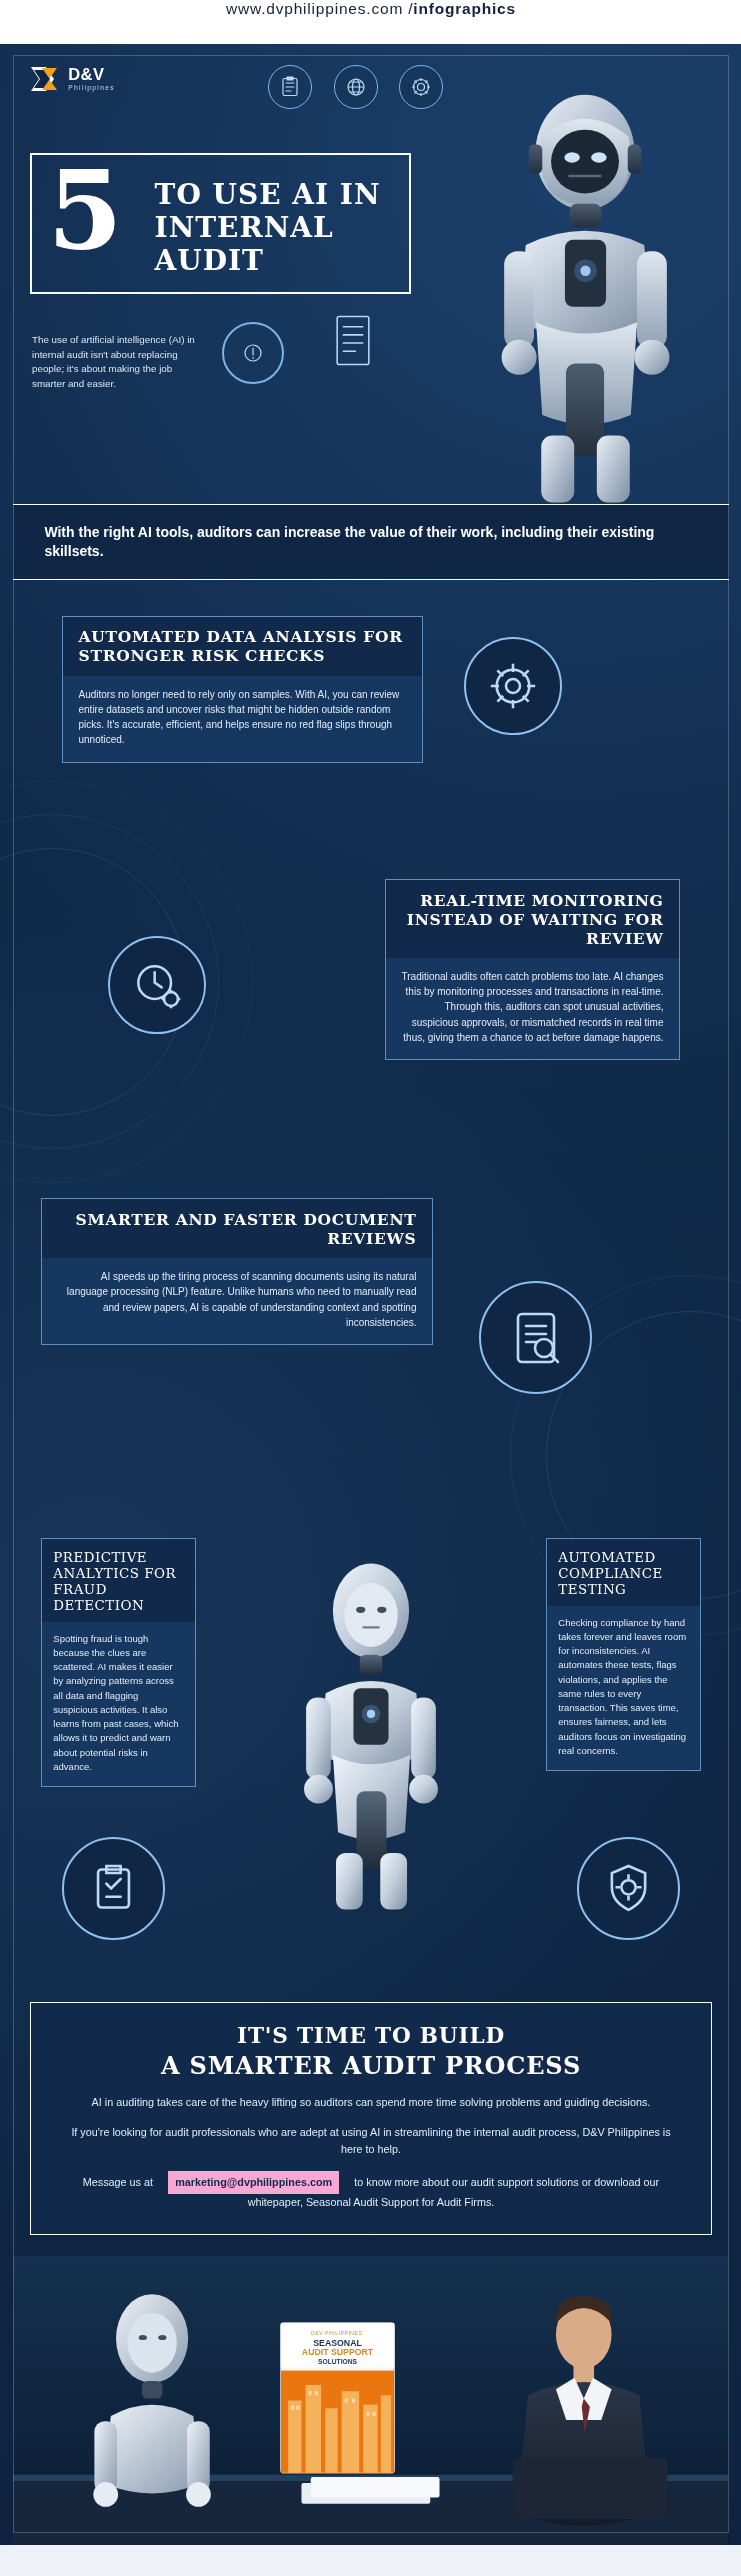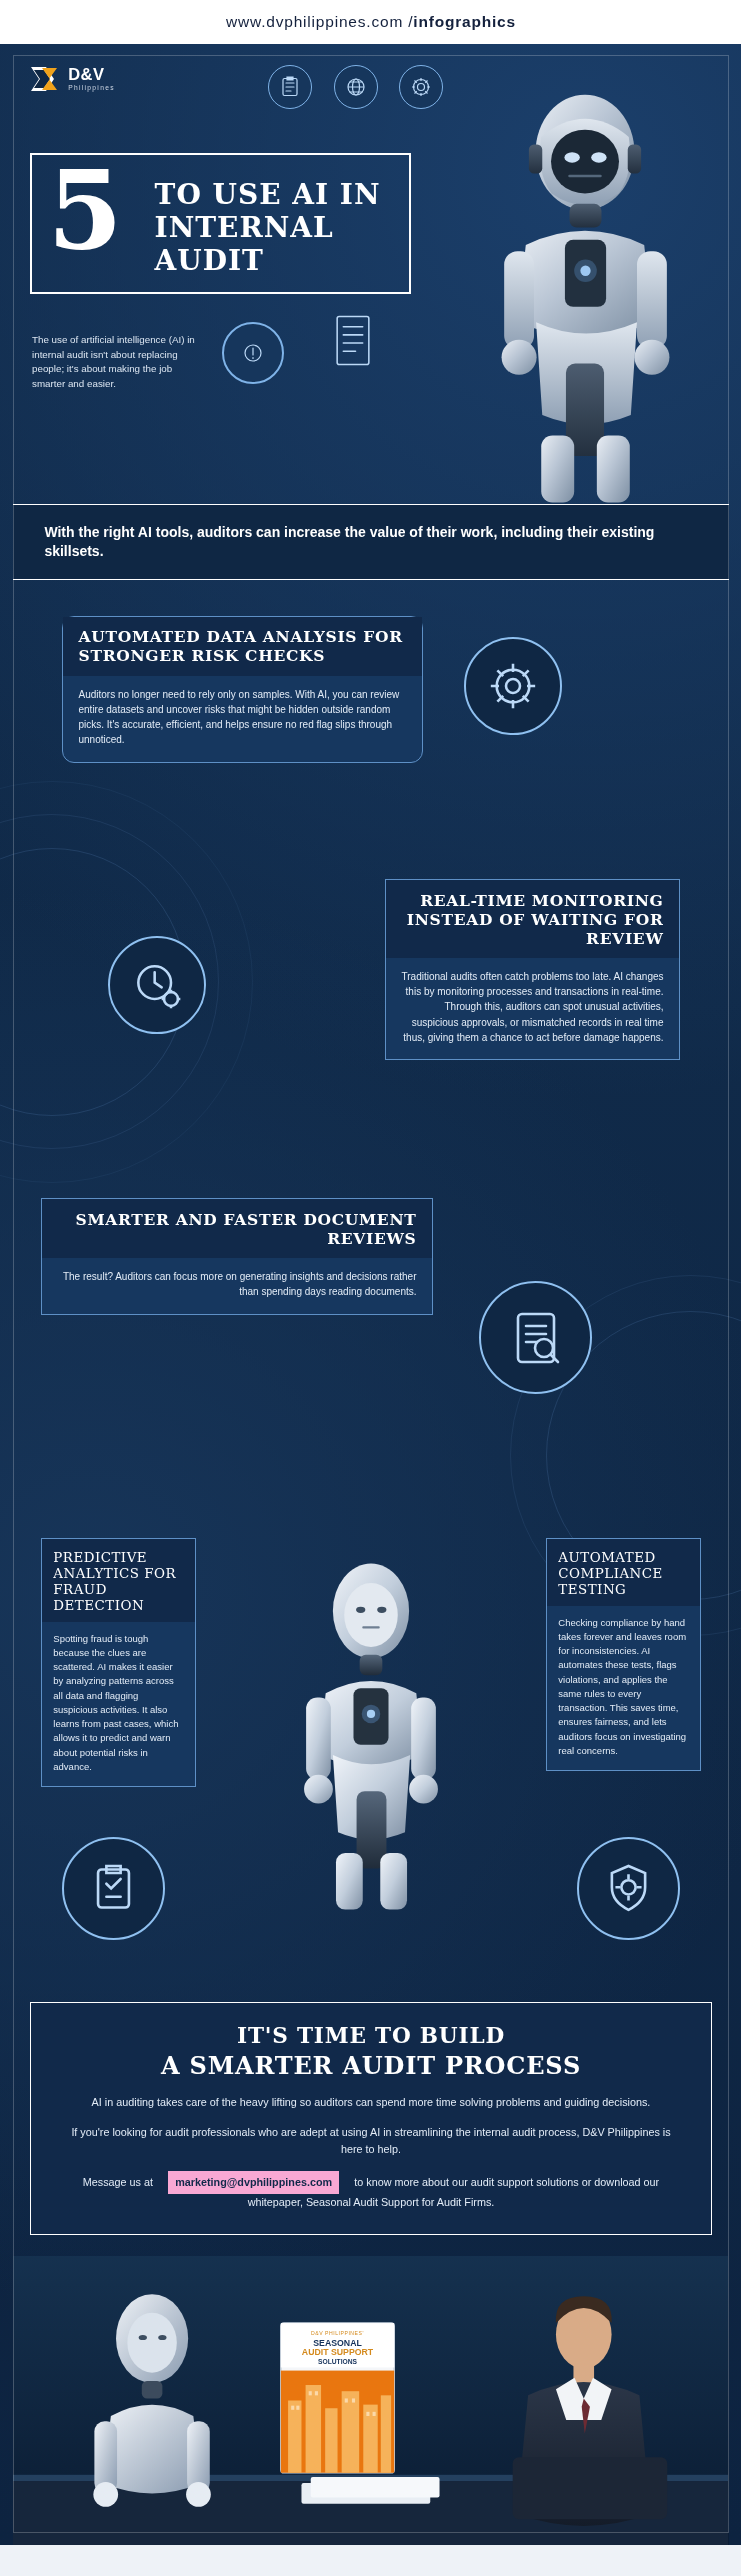--- a/index.html
+++ b/index.html
@@ -14,21 +14,20 @@
     height: 3555px;
     position: relative;
     background: #eef2f7;
     overflow: hidden;
   }
 
   
   .topbar {
     height: 44px;
     display: flex;
-    align-items: center;
     justify-content: center;
     background: #ffffff;
   }
   .topbar .url {
     font-size: 15.5px;
     letter-spacing: 0.8px;
     color: #14213d;
     font-weight: 400;
   }
   .topbar .url b { font-weight: 700; }
@@ -433,21 +432,21 @@
           <path d="M26 28h38M26 44h38M26 60h38M26 76h24" stroke-linecap="round"></path>
         </svg>
       </div>
     </div>
 
     <div class="ribbon">
       <p>With the right AI tools, auditors can increase the value of their work, including their existing skillsets.</p>
     </div>
 
     <div class="section" style="height:289px;">
-      <div class="card" style="position:absolute;left:62px;top:36px;width:361px;border-radius:12px;">
+      <div class="card" style="position:absolute;left:62px;top:36px;width:361px;">
         <div class="card-head">
           <h3>AUTOMATED DATA ANALYSIS FOR STRONGER RISK CHECKS</h3>
         </div>
         <div class="card-body">
           <p>Auditors no longer need to rely only on samples. With AI, you can review entire datasets and uncover risks that might be hidden outside random picks. It's accurate, efficient, and helps ensure no red flag slips through unnoticed.</p>
         </div>
       </div>
       <div class="badge-big" style="left:464px;top:57px;">
         <svg viewBox="0 0 48 48" fill="none" stroke="#bcd9f7" stroke-width="2.2">
           <circle cx="24" cy="24" r="6"></circle>
@@ -475,21 +474,21 @@
         </svg>
       </div>
     </div>
 
     <div class="section" style="height:340px;">
       <div class="card right" style="position:absolute;left:41px;top:10.3px;width:392px;">
         <div class="card-head">
           <h3>SMARTER AND FASTER DOCUMENT REVIEWS</h3>
         </div>
         <div class="card-body">
-          <p>The result? Auditors can focus more on generating insights and decisions rather than spending days reading documents.</p>
+          <p>AI speeds up the tiring process of scanning documents using its natural language processing (NLP) feature. Unlike humans who need to manually read and review papers, AI is capable of understanding context and spotting inconsistencies.</p>
         </div>
       </div>
       <div class="badge-big" style="left:479px;top:93px;width:113px;height:113px;">
         <svg viewBox="0 0 64 64" fill="none" stroke="#bcd9f7" stroke-width="2.6" style="width:64px;height:64px;">
           <rect x="14" y="8" width="36" height="48" rx="4"></rect>
           <path d="M22 20h20M22 28h20M22 36h12" stroke-linecap="round"></path>
           <circle cx="40" cy="42" r="9" fill="#0f2744"></circle>
           <path d="M47 49l7 7" stroke-linecap="round"></path>
         </svg>
       </div>

